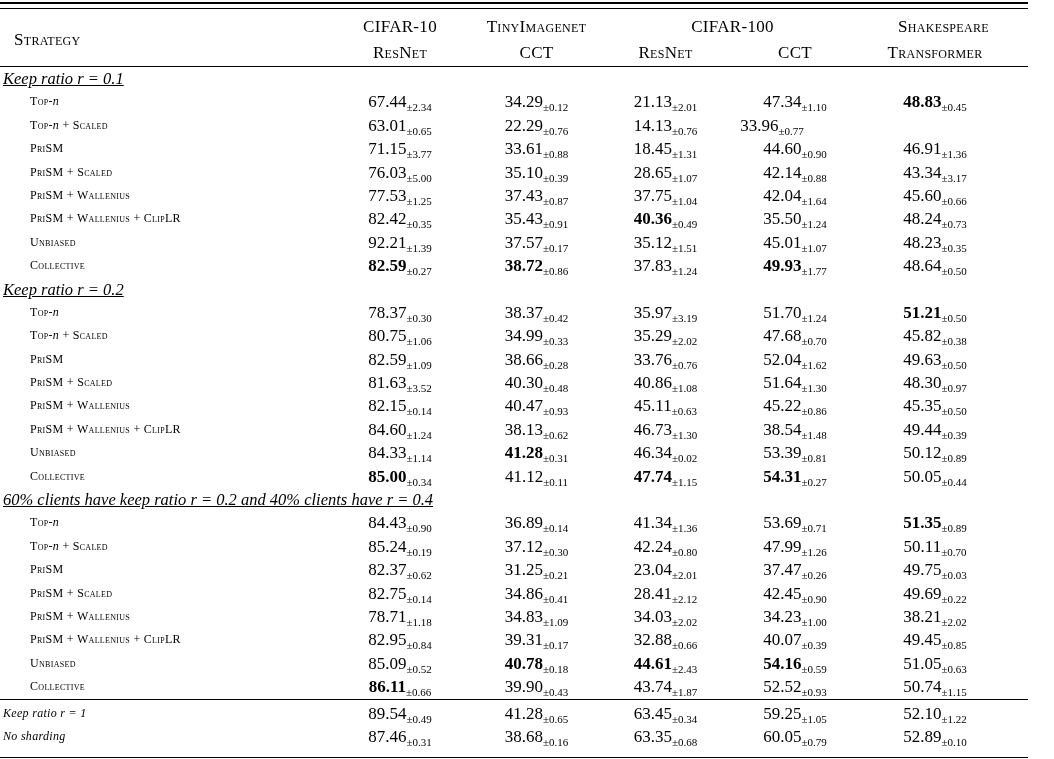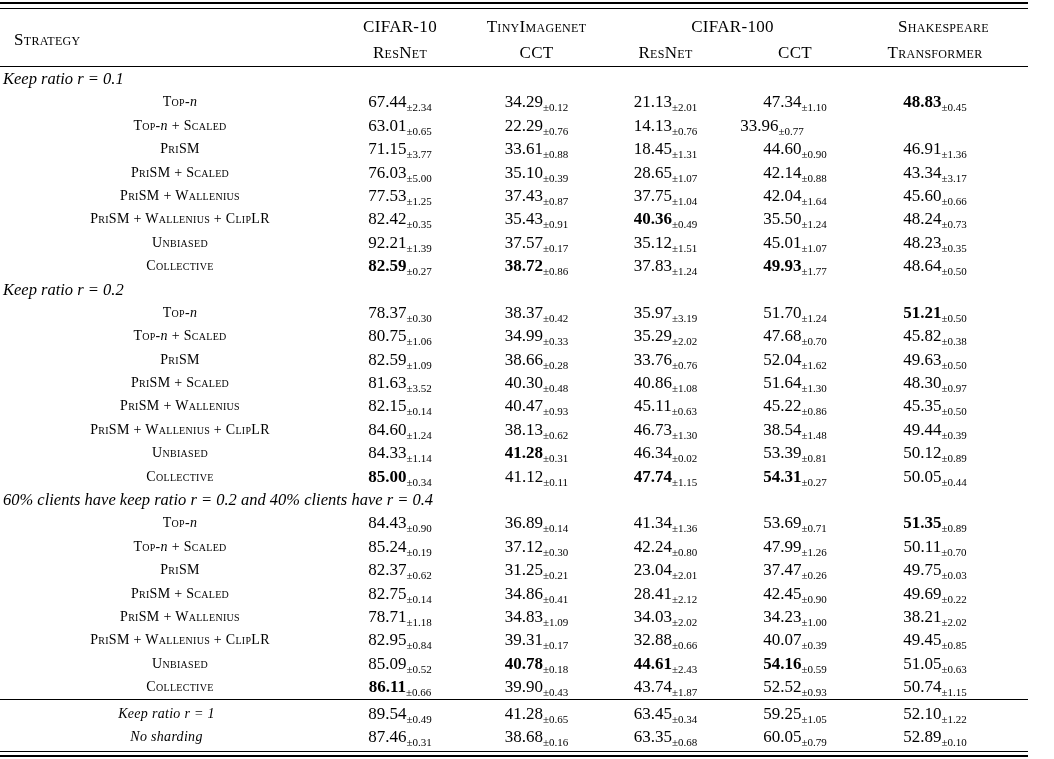--- a/index.html
+++ b/index.html
@@ -29,36 +29,36 @@
   .h-c10t { grid-column:2; grid-row:1; } .h-c10b { grid-column:2; grid-row:2; }
   .h-tit  { grid-column:3; grid-row:1; } .h-tib  { grid-column:3; grid-row:2; }
   .h-c100 { grid-column:4/6; grid-row:1; }
   .h-c100l{ grid-column:4; grid-row:2; } .h-c100r{ grid-column:5; grid-row:2; }
   .h-sht  { grid-column:6; grid-row:1; padding-right:29px; }
   .h-shb  { grid-column:6; grid-row:2; padding-right:46px; }
 
   .tbody .row, .tfoot .row { height:23.4px; line-height:23.4px; }
   .section-title {
     height:23.4px; line-height:23.4px; font-style:italic; font-size:16.5px;
-    padding-left:3px; white-space:nowrap;
+    padding-left:3px; white-space:nowrap;text-decoration:underline;
   }
   .cell { box-sizing:border-box; white-space:nowrap; }
   .cell.strategy {
-    grid-column:1; text-align:center; padding-left:30px;
-    font-variant:small-caps; font-size:14px; letter-spacing:.3px;
+    grid-column:1; text-align:left; padding-left:30px;
+    font-variant:small-caps; font-size:12px; letter-spacing:.3px;
   }
   .tfoot .cell.strategy {
     font-variant:normal; font-style:italic; padding-left:3px;
   }
   .cell.val { text-align:center; font-size:17px; }
   .cell.val:last-child { padding-right:46px; }
   .num.bold { font-weight:bold; }
   sub.pm { font-size:11px; line-height:0; letter-spacing:0; }
   i.var-n { font-variant:normal; font-style:italic; }
-  .tfoot { padding-top:2px; padding-bottom:2px; }
+  .tfoot { padding-top:2px; padding-bottom:8px; }
 </style>
 </head>
 <body>
 
 <div class="page">
   <div class="hline thick rule-top1"></div>
   <div class="hline rule-top2"></div>
 
   <div class="grid thead">
     <div class="h h-strategy">Strategy</div>

